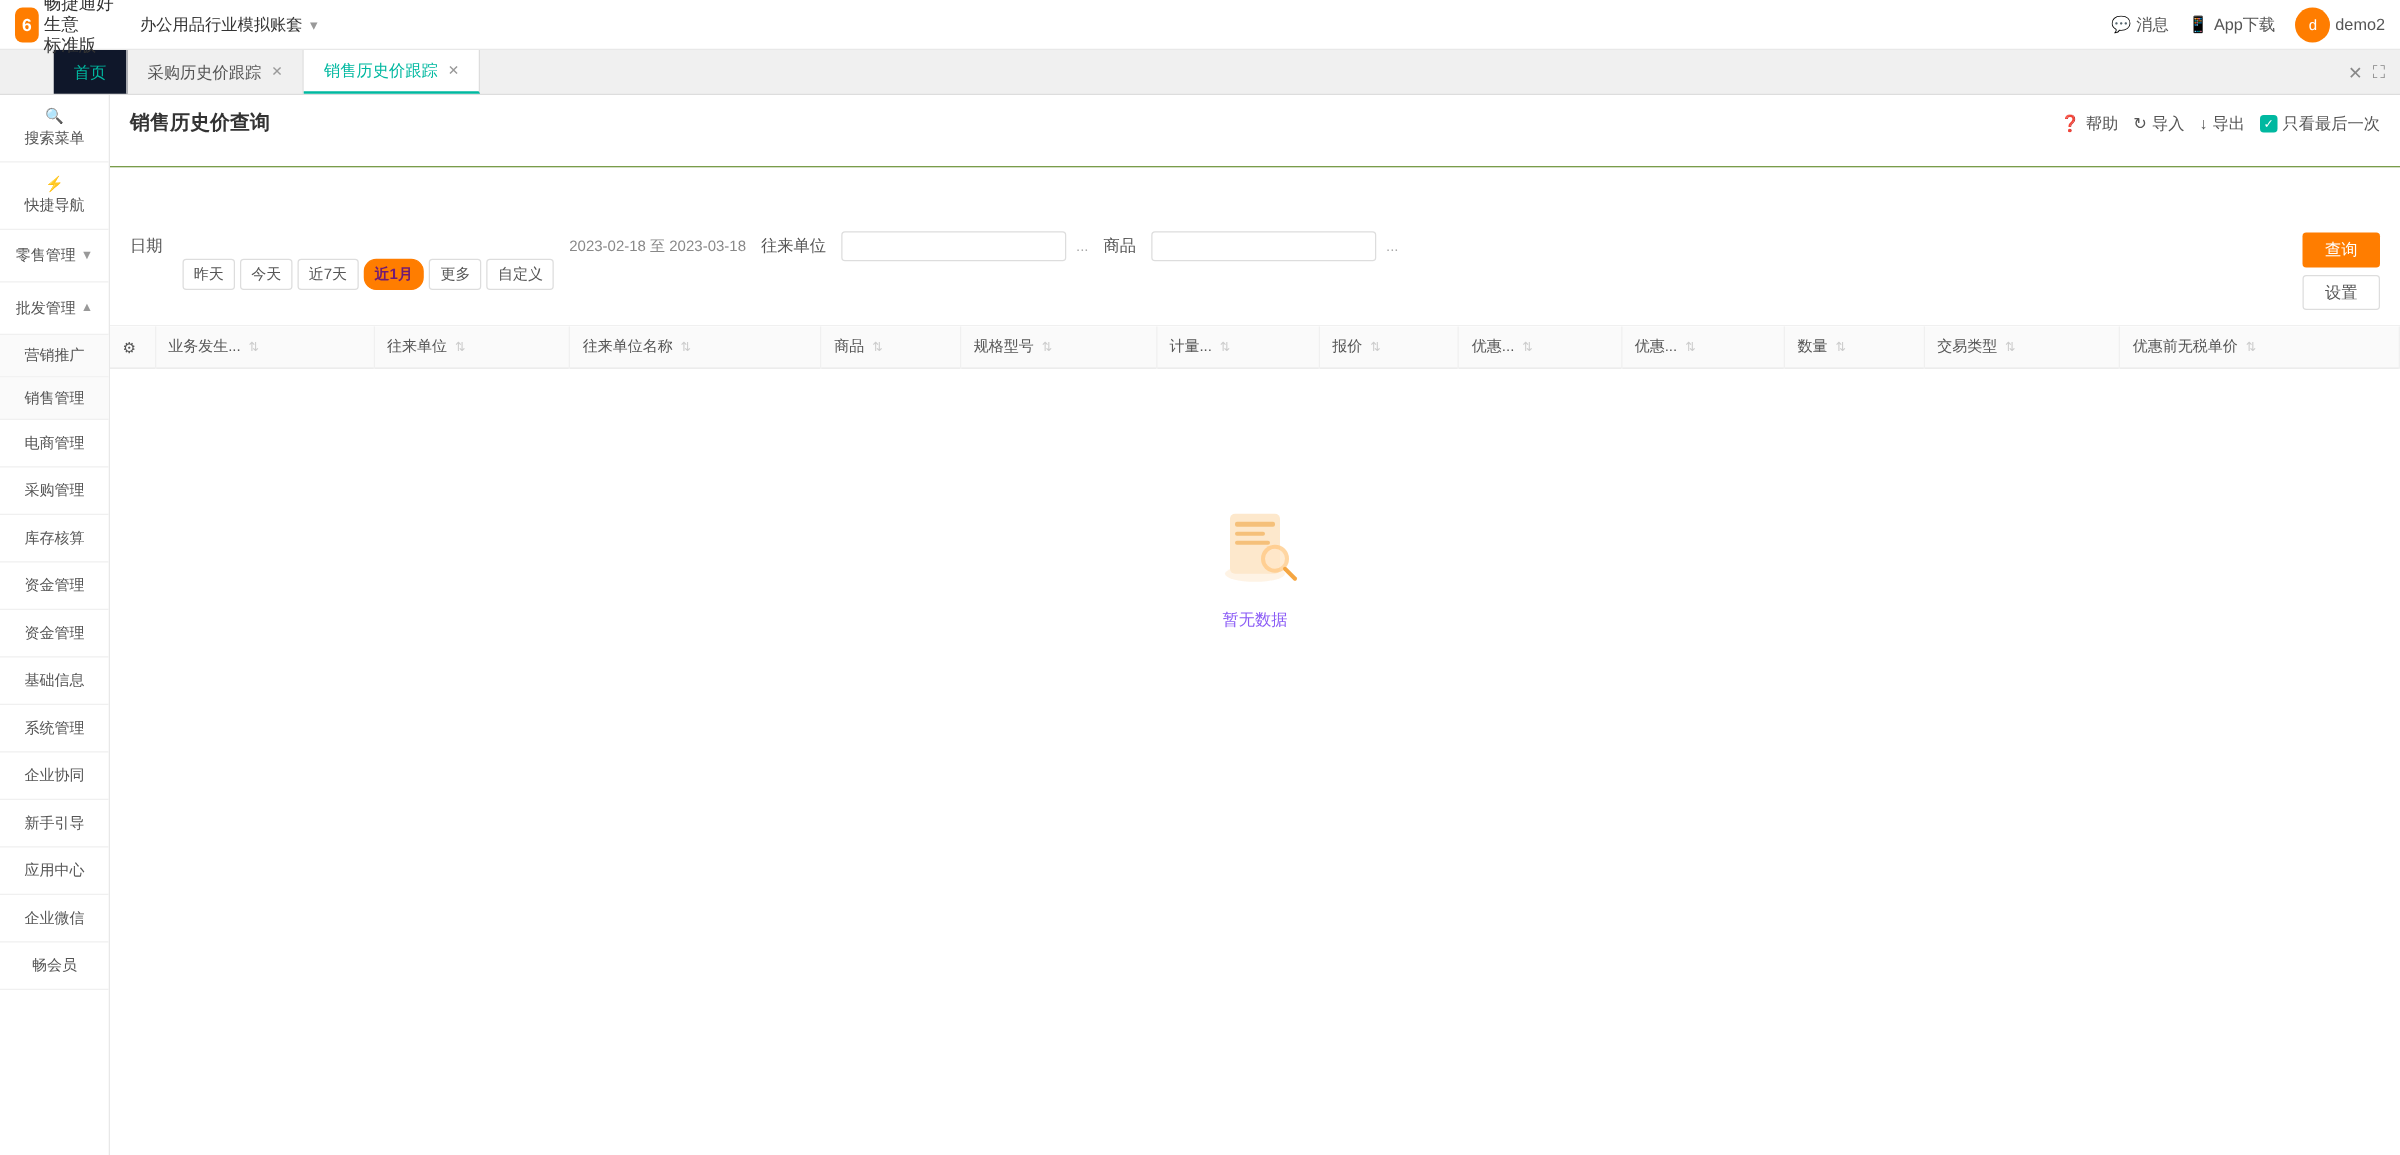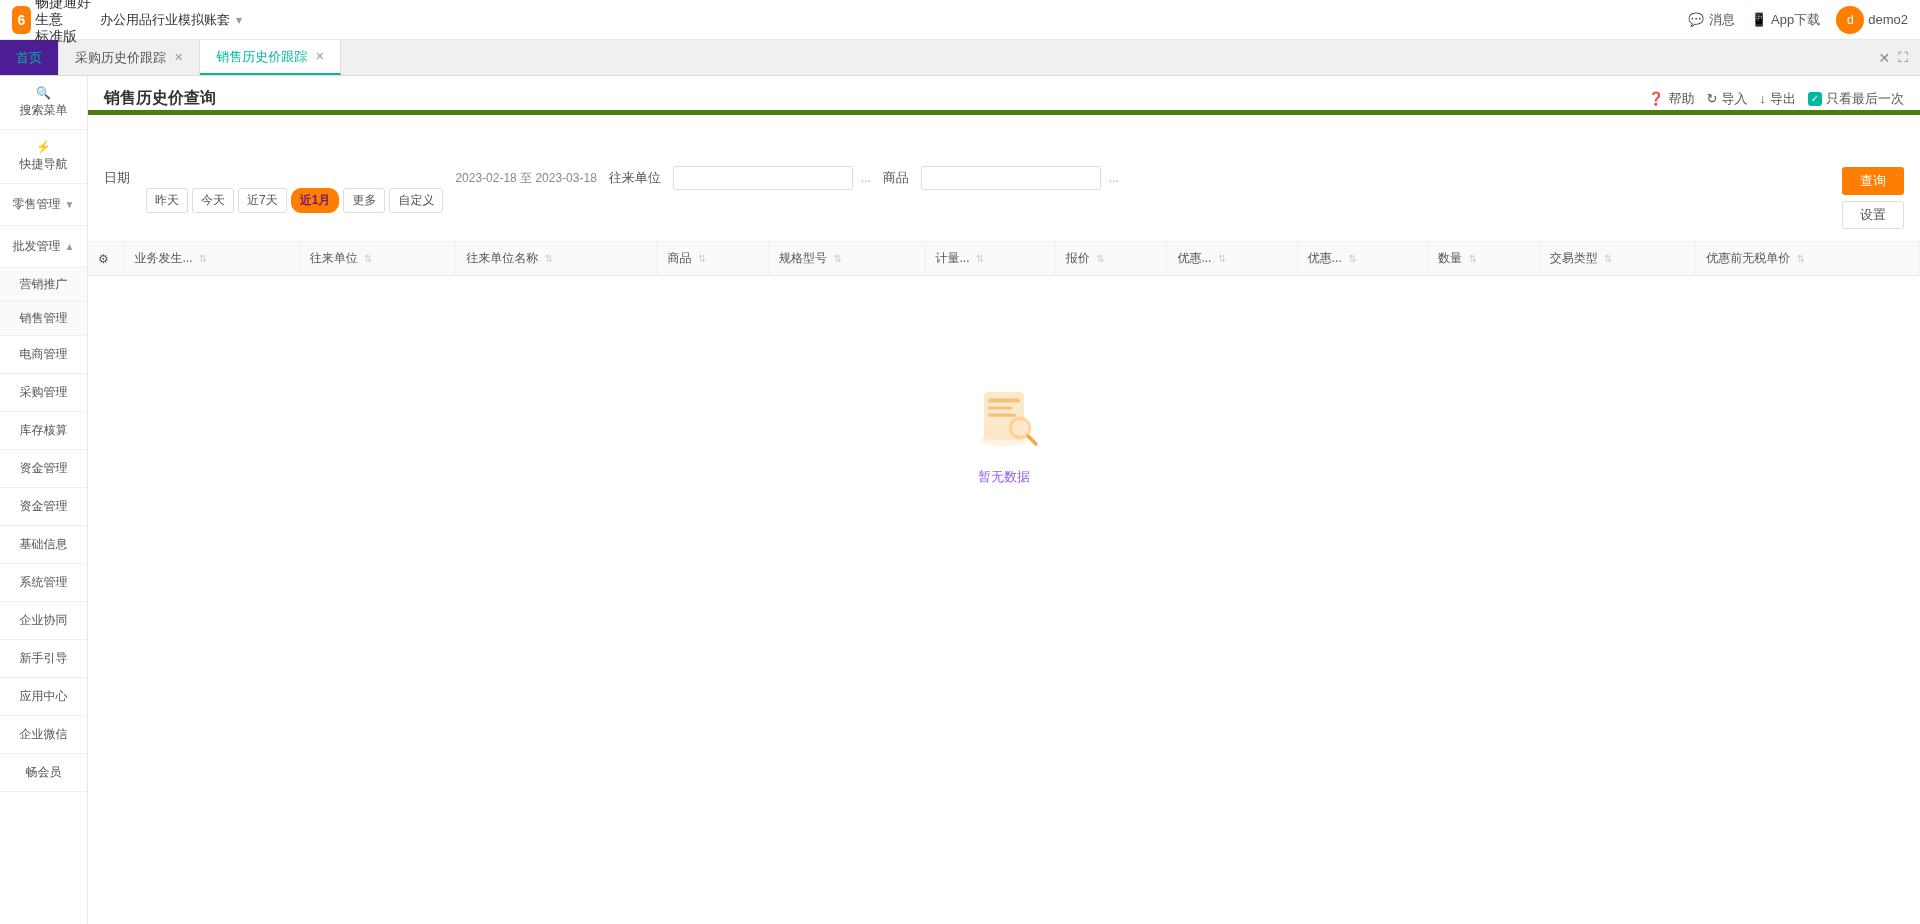--- a/index.html
+++ b/index.html
@@ -29,21 +29,21 @@
       border-radius: 6px;
       display: flex; align-items: center; justify-content: center;
       color: white; font-size: 14px; font-weight: bold;
     }
     .logo-text { font-size: 14px; color: #333; line-height: 1.2; }
     .header-title-area {
       flex: 1;
       display: flex;
       align-items: center;
       gap: 6px;
-      margin-left: 8px;
+      margin-left: 20px;
     }
     .header-title {
       font-size: 13px;
       color: #333;
     }
     .header-dropdown-icon { color: #999; font-size: 12px; cursor: pointer; }
     .header-right {
       display: flex;
       align-items: center;
       gap: 16px;
@@ -81,22 +81,23 @@
       border-right: 1px solid #ddd;
       gap: 6px;
       white-space: nowrap;
     }
     .tab-item.active {
       background: #fff;
       color: #00b8a0;
       border-bottom: 2px solid #00b8a0;
     }
     .tab-item.home {
-      background: #4c1d95;
+      background: #0f172a;
       color: #00b8a0;
+      margin-left: 43px;
     }
     .tab-close {
       font-size: 11px;
       color: #999;
       cursor: pointer;
       margin-left: 2px;
     }
     .tab-window-controls {
       margin-left: auto;
       display: flex; align-items: center; gap: 8px;
@@ -159,22 +160,22 @@
       background: #fff;
       margin: 0;
       min-height: 100%;
     }
 
     
     .page-header {
       display: flex;
       align-items: center;
       justify-content: space-between;
-      padding: 12px 16px 1px;
-      border-bottom: 5px solid #4d7c0f;
+      padding: 12px 16px 24px;
+      border-bottom: 1px solid #4d7c0f;
     }
     .page-title {
       font-size: 16px;
       font-weight: bold;
       color: #333;
     }
     .page-header-actions {
       display: flex; align-items: center; gap: 12px;
       font-size: 13px; color: #555;
     }

